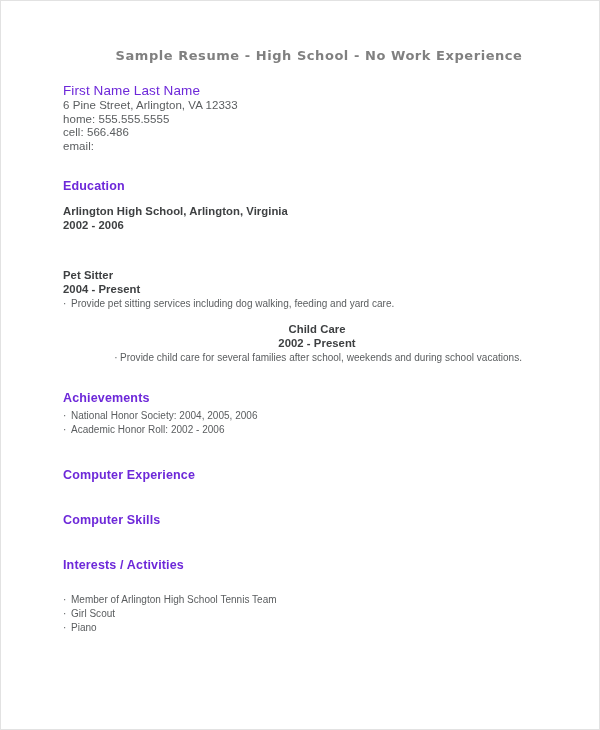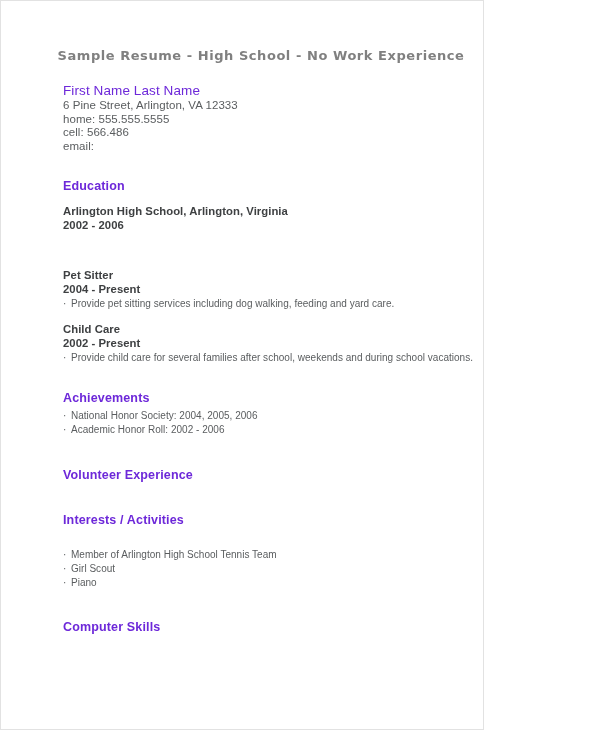--- a/index.html
+++ b/index.html
@@ -2,21 +2,21 @@
 <html><head>
 <meta charset="utf-8">
 <style>
   html, body {
     margin: 0;
     padding: 0;
     background: #ffffff;
   }
   .page {
     position: relative;
-    width: 484px;
+    width: 600px;
     height: 730px;
     background: #ffffff;
     border: 1px solid #e2e2e2;
     box-sizing: border-box;
     overflow: hidden;
     font-family: "Liberation Sans", sans-serif;
     -webkit-font-smoothing: antialiased;
   }
 
   .doc-title {
@@ -87,21 +87,21 @@
     display: inline-block;
     width: 8px;
     color: #5a5d5f;
   }
 
   
   .sp-education   { margin-top: 26px; }
   .sp-edu-body    { margin-top: 11px; }
   .sp-experience  { margin-top: 37px; }
   .sp-exp-first   { margin-top: 12px; }
-  .sp-job-gap     { margin-top: 12px; }
+  .sp-job-gap     { margin-top: 12px; text-align: center; }
   .sp-bullet-tight{ margin-top: 1px; }
   .sp-achievements{ margin-top: 26px; }
   .sp-ach-body    { margin-top: 3px; }
   .sp-volunteer   { margin-top: 30px; }
   .sp-vol-body    { margin-top: 20px; }
   .sp-interests   { margin-top: 30px; }
   .sp-int-body    { margin-top: 20px; }
   .sp-skills      { margin-top: 30px; }
 </style>
 </head>
@@ -146,31 +146,31 @@
 
     <div class="section sp-achievements">
       <div class="section-title">Achievements</div>
       <div class="sp-ach-body">
         <div class="bullet"><span class="dot">·</span><span>National Honor Society: 2004, 2005, 2006</span></div>
         <div class="bullet"><span class="dot">·</span><span>Academic Honor Roll: 2002 - 2006</span></div>
       </div>
     </div>
 
     <div class="section sp-volunteer">
-      <div class="section-title">Volunteer Experience</div>
+      <div class="section-title">Computer Experience</div>
+    </div>
+
+    <div class="section sp-skills">
+      <div class="section-title">Computer Skills</div>
+
     </div>
 
     <div class="section sp-interests">
       <div class="section-title">Interests / Activities</div>
       <div class="sp-int-body">
         <div class="bullet"><span class="dot">·</span><span>Member of Arlington High School Tennis Team</span></div>
         <div class="bullet"><span class="dot">·</span><span>Girl Scout</span></div>
         <div class="bullet"><span class="dot">·</span><span>Piano</span></div>
       </div>
     </div>
 
-    <div class="section sp-skills">
-      <div class="section-title">Computer Skills</div>
-
-    </div>
-
   </div>
 </div>
 
 </body></html>

